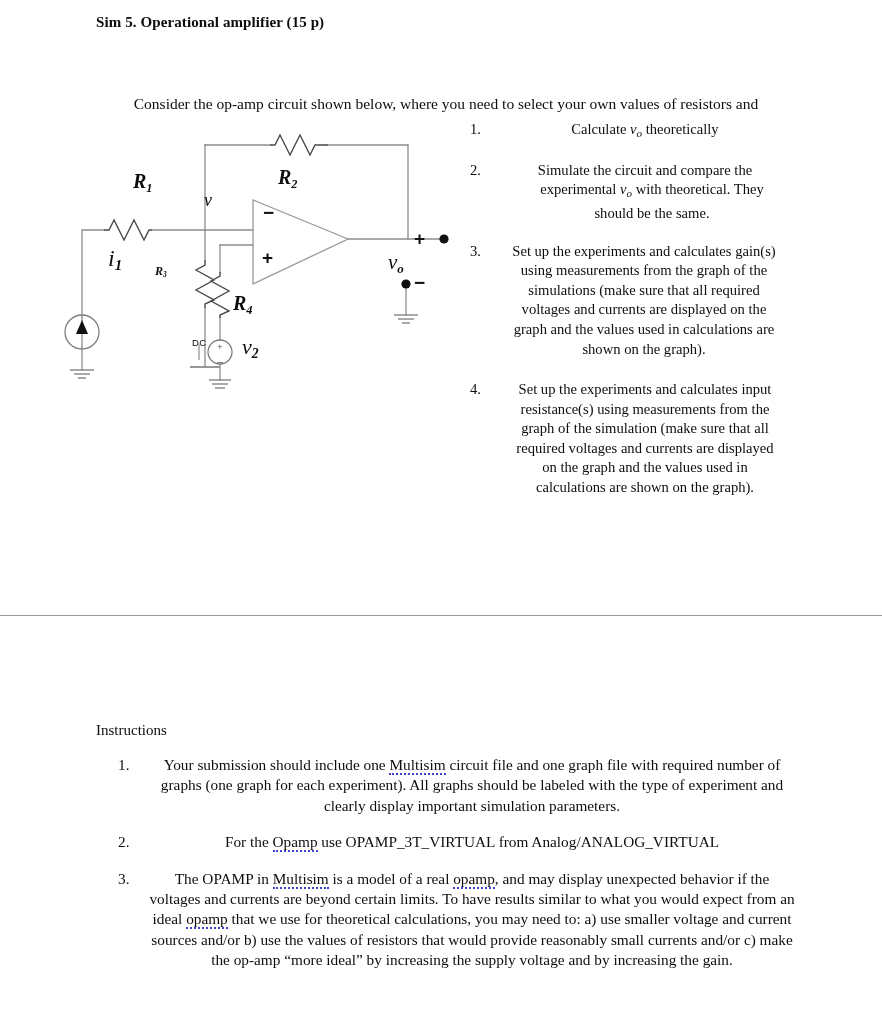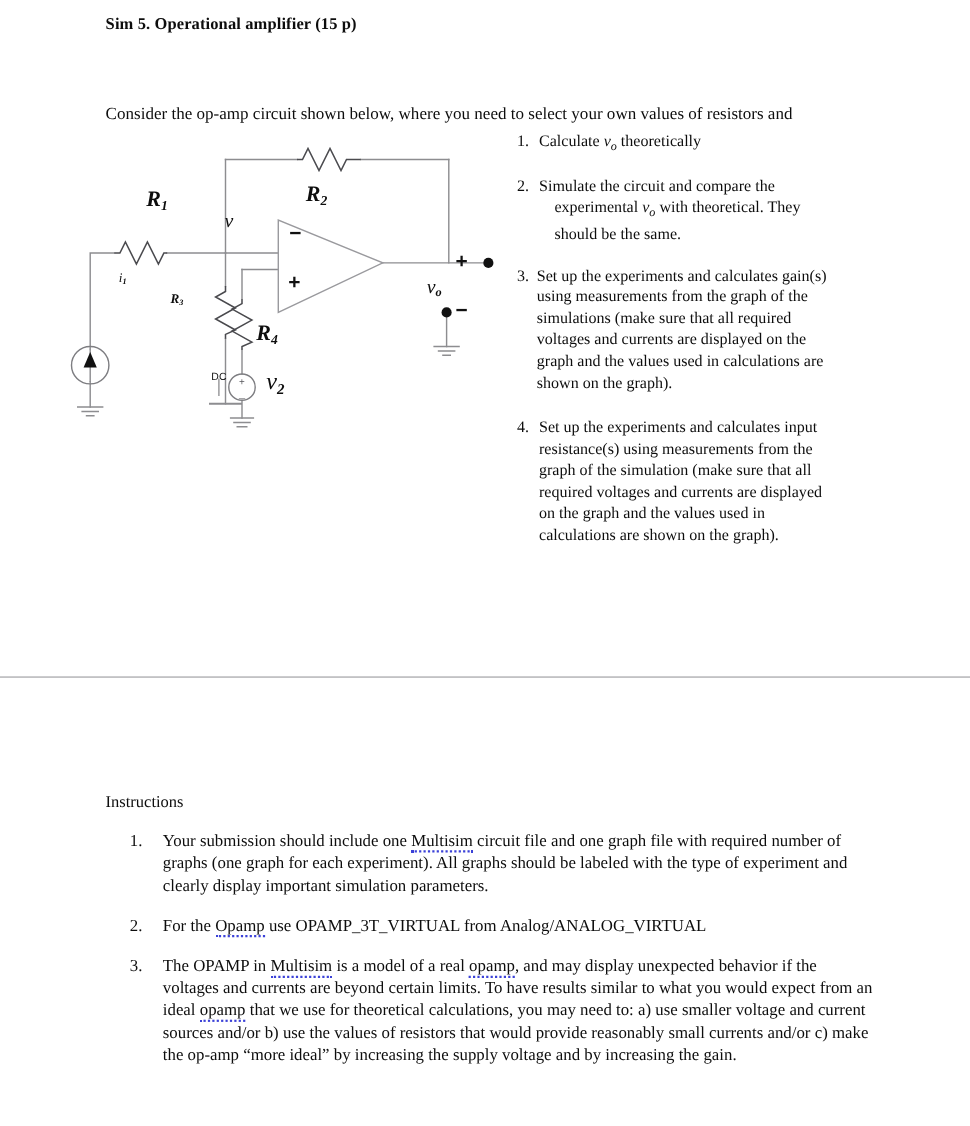--- a/index.html
+++ b/index.html
@@ -5,21 +5,21 @@
 <style>
   html,body{margin:0;padding:0;}
   body{
     width:882px;height:1024px;
     background:#ffffff;
     font-family:"Liberation Serif", serif;
     color:#0d0d0d;
     position:relative;
     overflow:hidden;
   }
-  .page{position:absolute;left:0;top:0;width:882px;height:1024px;}
+  .page{position:absolute;left:0;top:0;width:882px;height:1024px;text-align:center;}
 
   
   .title{
     position:absolute;left:96px;top:14px;
     font-size:15px;font-weight:bold;letter-spacing:0.1px;
     white-space:nowrap;
   }
   .intro{
     position:absolute;left:96px;top:47px;width:700px;
     font-size:15.5px;line-height:28px;
@@ -71,23 +71,23 @@
     position:absolute;font-family:"Liberation Serif",serif;
     font-style:italic;font-weight:bold;
     color:#0d0d0d;
   }
   .clabel .s{font-size:0.62em;font-style:italic;font-weight:bold;vertical-align:-0.3em;}
   .lb-R1{left:85px;top:58px;font-size:20px;}
   .lb-R2{left:230px;top:54px;font-size:20px;}
   .lb-R3{left:107px;top:152px;font-size:12px;}
   .lb-R4{left:185px;top:180px;font-size:20px;}
   .lb-v {left:156px;top:78px;font-size:18px;font-weight:normal;}
-  .lb-i1{left:60px;top:133px;font-size:12px;font-weight:normal;}
+  .lb-i1{left:60px;top:133px;font-size:24px;font-weight:normal;}
   .lb-v2{left:194px;top:222px;font-size:22px;font-weight:normal;}
-  .lb-vo{left:340px;top:138px;font-size:18px;font-weight:normal;}
+  .lb-vo{left:340px;top:138px;font-size:21px;font-weight:normal;}
   .lb-dc{left:144px;top:225px;font-size:9.5px;font-style:normal;font-weight:normal;
          font-family:"Liberation Sans",sans-serif;letter-spacing:0.3px;}
   .sgn{position:absolute;font-family:"Liberation Sans",sans-serif;font-weight:bold;color:#111;}
   .sg-minus{left:215px;top:90px;font-size:19px;}
   .sg-plus {left:214px;top:135px;font-size:19px;}
   .sg-opl  {left:366px;top:116px;font-size:19px;}
   .sg-omi  {left:366px;top:160px;font-size:19px;}
 </style>
 </head>
 <body>

